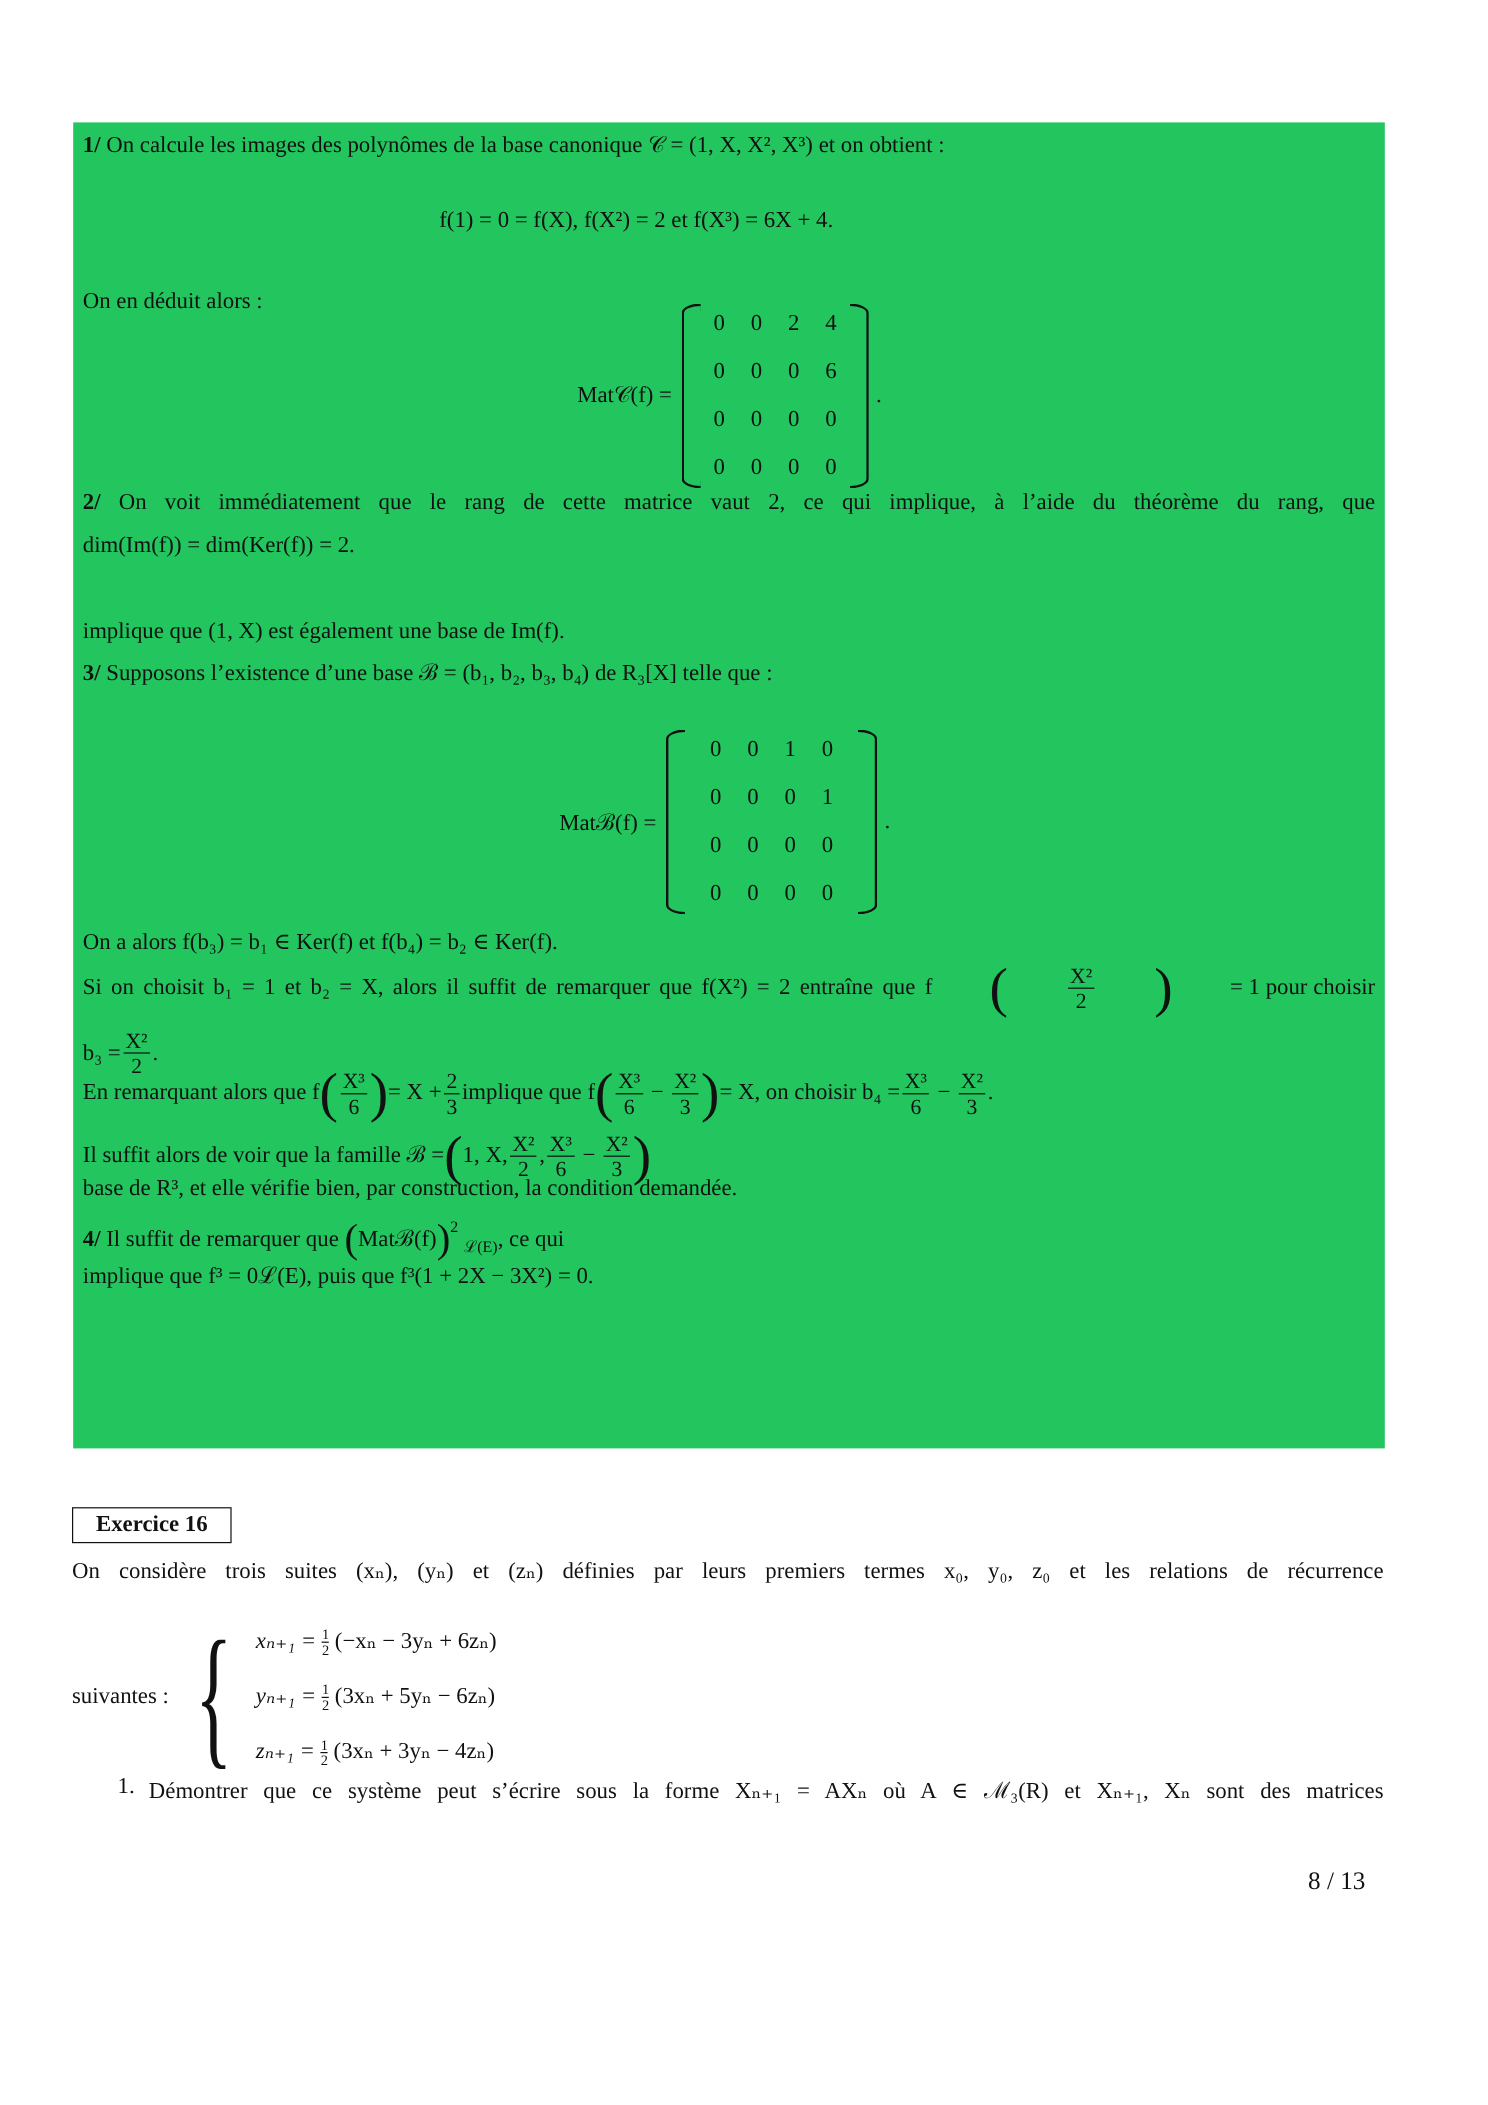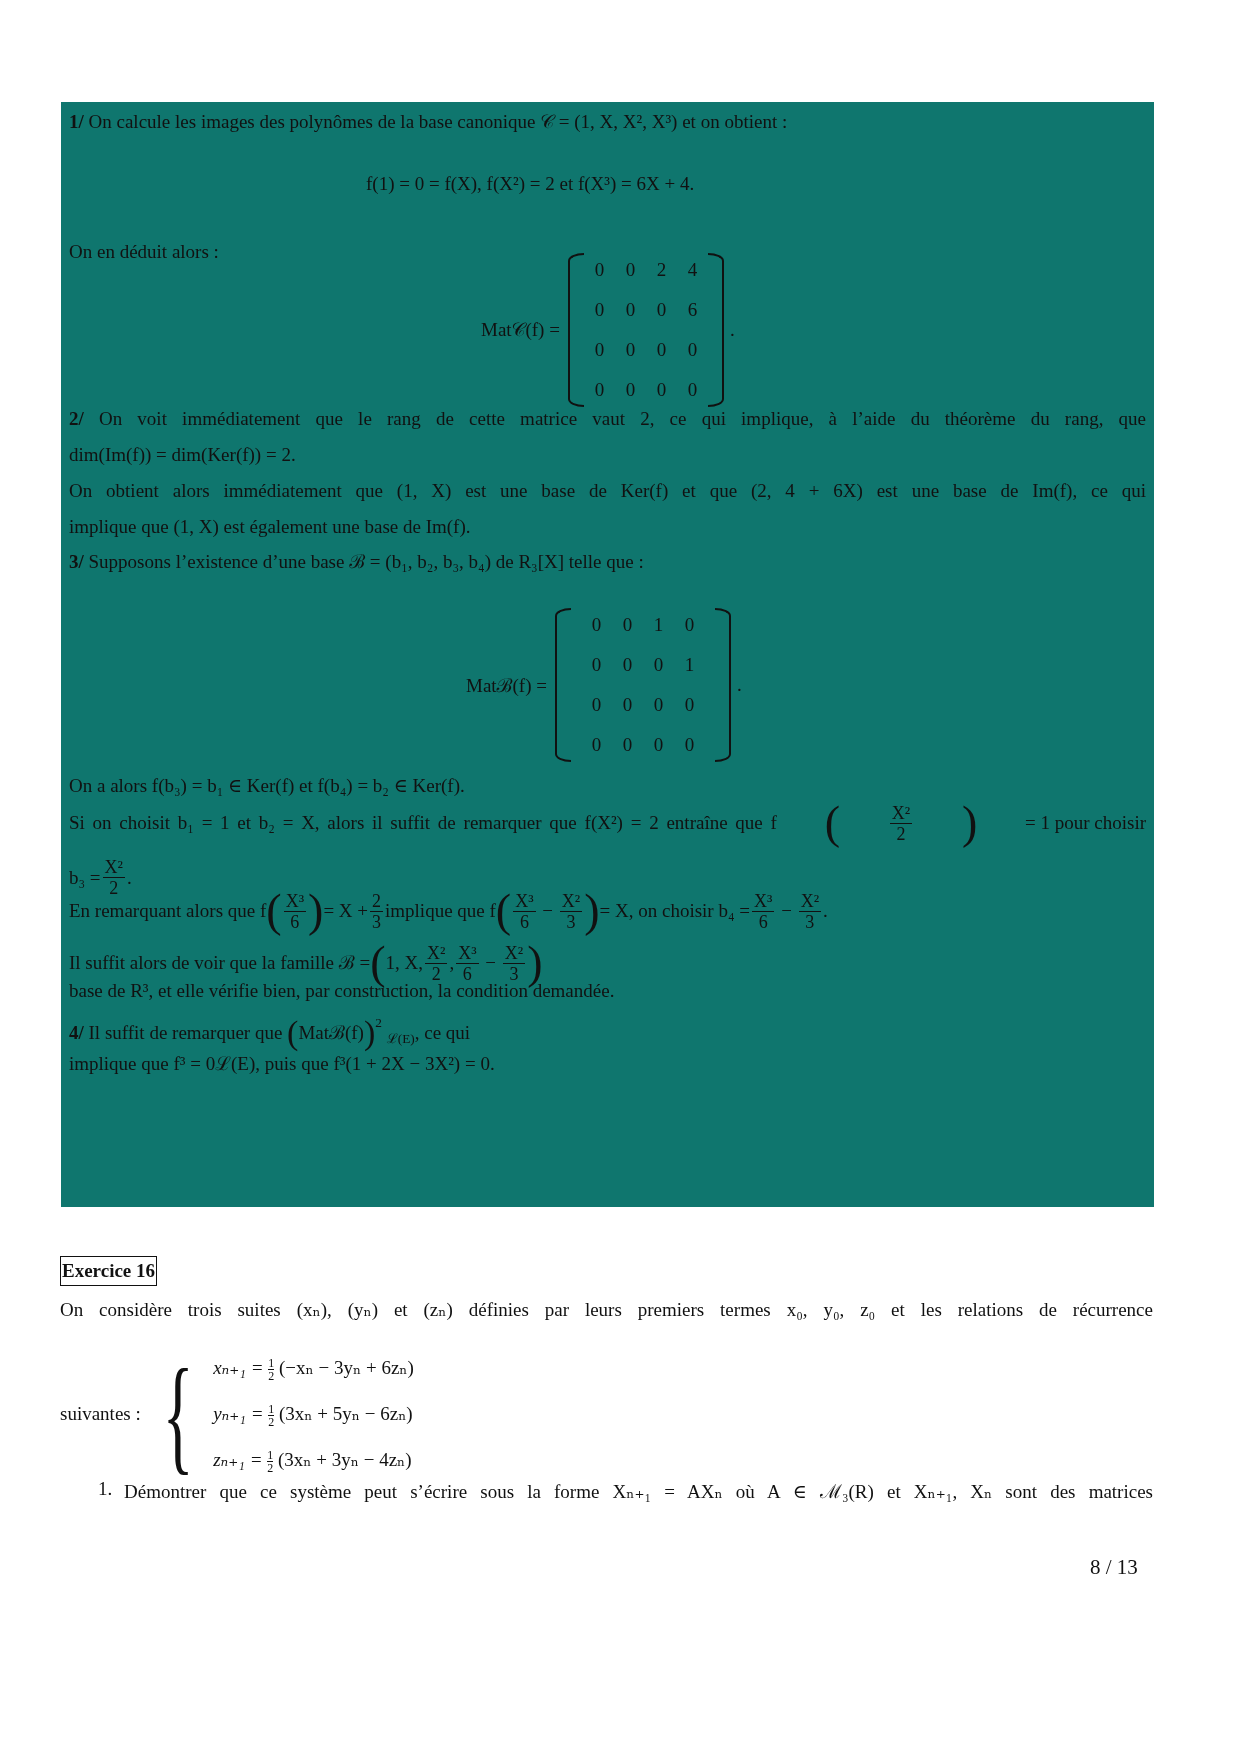--- a/index.html
+++ b/index.html
@@ -3,39 +3,39 @@
 <meta charset="utf-8">
 <style>
   html, body { margin: 0; padding: 0; background: #ffffff; }
   body { width: 1240px; height: 1754px; position: relative; overflow: hidden;
          font-family: "Liberation Serif", "DejaVu Serif", serif; color: #111; font-size: 19px; }
   .i { font-style: italic; }
   .b { font-weight: bold; }
   sub, sup { font-size: 0.7em; line-height: 0; }
   .abs { position: absolute; white-space: nowrap; }
 
-  .solution { position: absolute; left: 61px; top: 102px; width: 1093px; height: 1105px; background: #0f766e; }
+  .solution { position: absolute; left: 61px; top: 102px; width: 1093px; height: 1105px; background: #22c55e; }
 
   .line { position: absolute; left: 8px; white-space: nowrap; line-height: 24px; }
   .justify { width: 1077px; text-align: justify; text-align-last: justify; }
 
   .matrix { position: absolute; display: flex; align-items: center; }
   .matrix .lhs { margin-right: 8px; }
   .paren { position: relative; border: 2px solid #111; border-radius: 50% / 14px; width: 14px; }
   .paren.left { border-right: none; border-top-right-radius: 0; border-bottom-right-radius: 0; border-radius: 60px 0 0 60px / 30px 0 0 30px; }
   .paren.right { border-left: none; border-radius: 0 60px 60px 0 / 0 30px 30px 0; }
   .grid { display: grid; grid-template-columns: repeat(4, 31px); text-align: center; }
   .grid span { line-height: 40px; }
   .gridB { grid-template-columns: repeat(4, 31px); padding: 0 10px; }
 
   .frac { display: inline-flex; flex-direction: column; align-items: center; vertical-align: middle; font-size: 18px; line-height: 20px; margin: 0 2px; }
   .frac .num { border-bottom: 1px solid #111; padding: 0 2px; }
   .bigp { font-size: 46px; vertical-align: middle; font-weight: 100; line-height: 46px; }
 
-  .exo-box { position: absolute; left: 60px; top: 1256px; border: 1.5px solid #111; padding: 3px 1px; font-weight: bold; font-size: 19px; }
+  .exo-box { position: absolute; left: 60px; top: 1256px; border: 1.5px solid #111; padding: 3px 19px; font-weight: bold; font-size: 19px; }
   .system { position: absolute; left: 60px; top: 1345px; display: flex; align-items: center; }
   .brace { font-size: 130px; line-height: 130px; font-weight: 100; margin: 0 4px 0 6px; transform: scaleX(0.5); }
   .eqs div { line-height: 46px; }
   .hf { display: inline-flex; flex-direction: column; font-size: 12px; line-height: 12px; vertical-align: middle; text-align: center; }
   .hf span:first-child { border-bottom: 1px solid #111; }
   .pagenum { position: absolute; left: 1090px; top: 1555px; font-size: 21px; }
 </style>
 </head>
 <body>
 
@@ -71,21 +71,20 @@
     </div>
     <div class="paren right" style="height:150px;"></div>
     <span style="margin-left:6px;">.</span>
   </div>
 
   <div class="line justify" style="top:305px;">
     <span class="b">2/</span>
     <span>On voit immédiatement que le rang de cette matrice vaut 2, ce qui implique, à l’aide du théorème du rang, que</span>
   </div>
   <div class="line" style="top:341px;">dim(Im(f)) = dim(Ker(f)) = 2.</div>
-  <div class="line justify" style="top:377px;">On obtient alors immédiatement que (1, X) est une base de Ker(f) et que (2, 4 + 6X) est une base de Im(f), ce qui</div>
   <div class="line" style="top:413px;">implique que (1, X) est également une base de Im(f).</div>
 
   <div class="line" style="top:448px;">
     <span class="b">3/</span>
     <span>Supposons l’existence d’une base ℬ = (b₁, b₂, b₃, b₄) de R₃[X] telle que :</span>
   </div>
 
   <div class="matrix" style="left:405px; top:503px;">
     <span class="lhs">Matℬ(f) =</span>
     <div class="paren left" style="height:150px;"></div>

